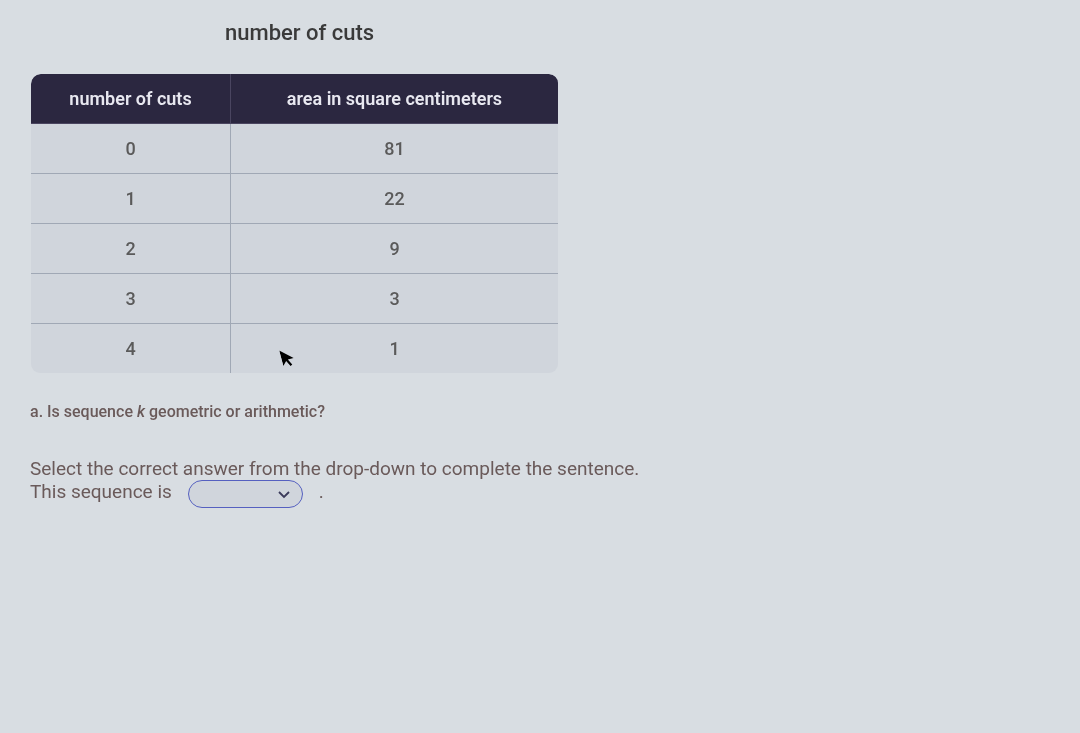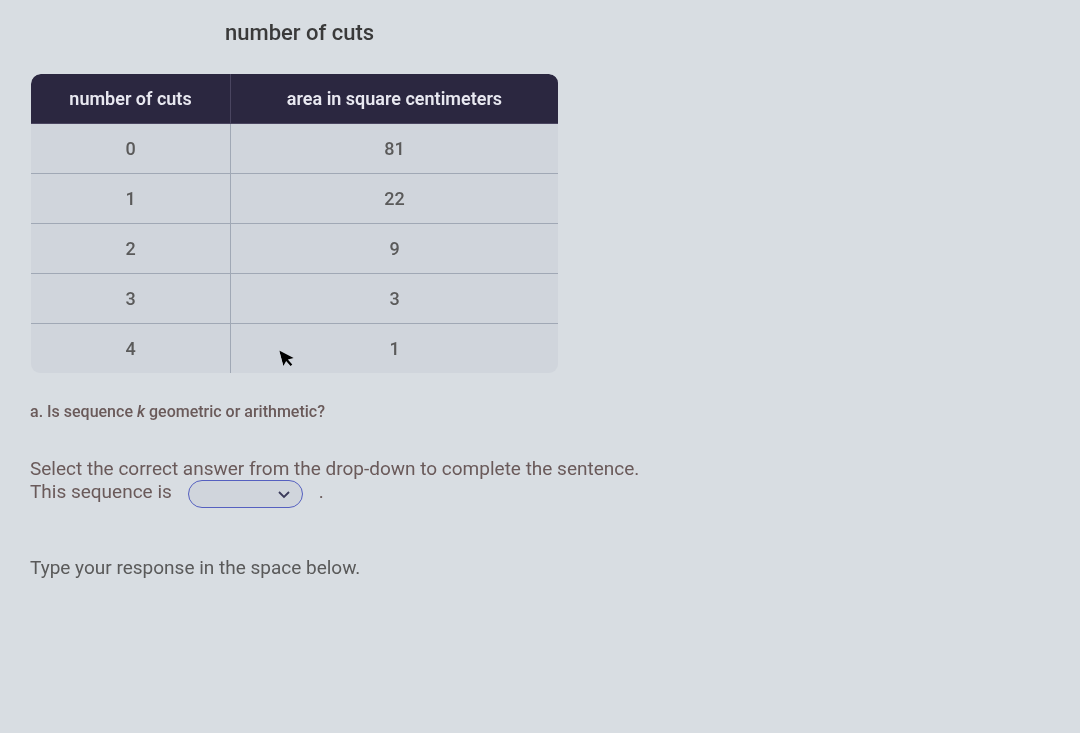--- a/index.html
+++ b/index.html
@@ -180,15 +180,14 @@
       <span class="dropdown-chevron">
         <svg width="12" height="8" viewBox="0 0 12 8">
             <path d="M1 1 L6 6 L11 1" stroke="#3a3a5a" stroke-width="1.8" fill="none"></path>
           </svg>
       </span>
     </span>
     <span class="sentence-period">.</span>
   </div>
 
 
-  <p class="type-instruction">Type your response in the space below.</p>
 
 </div>
 
 </body></html>

